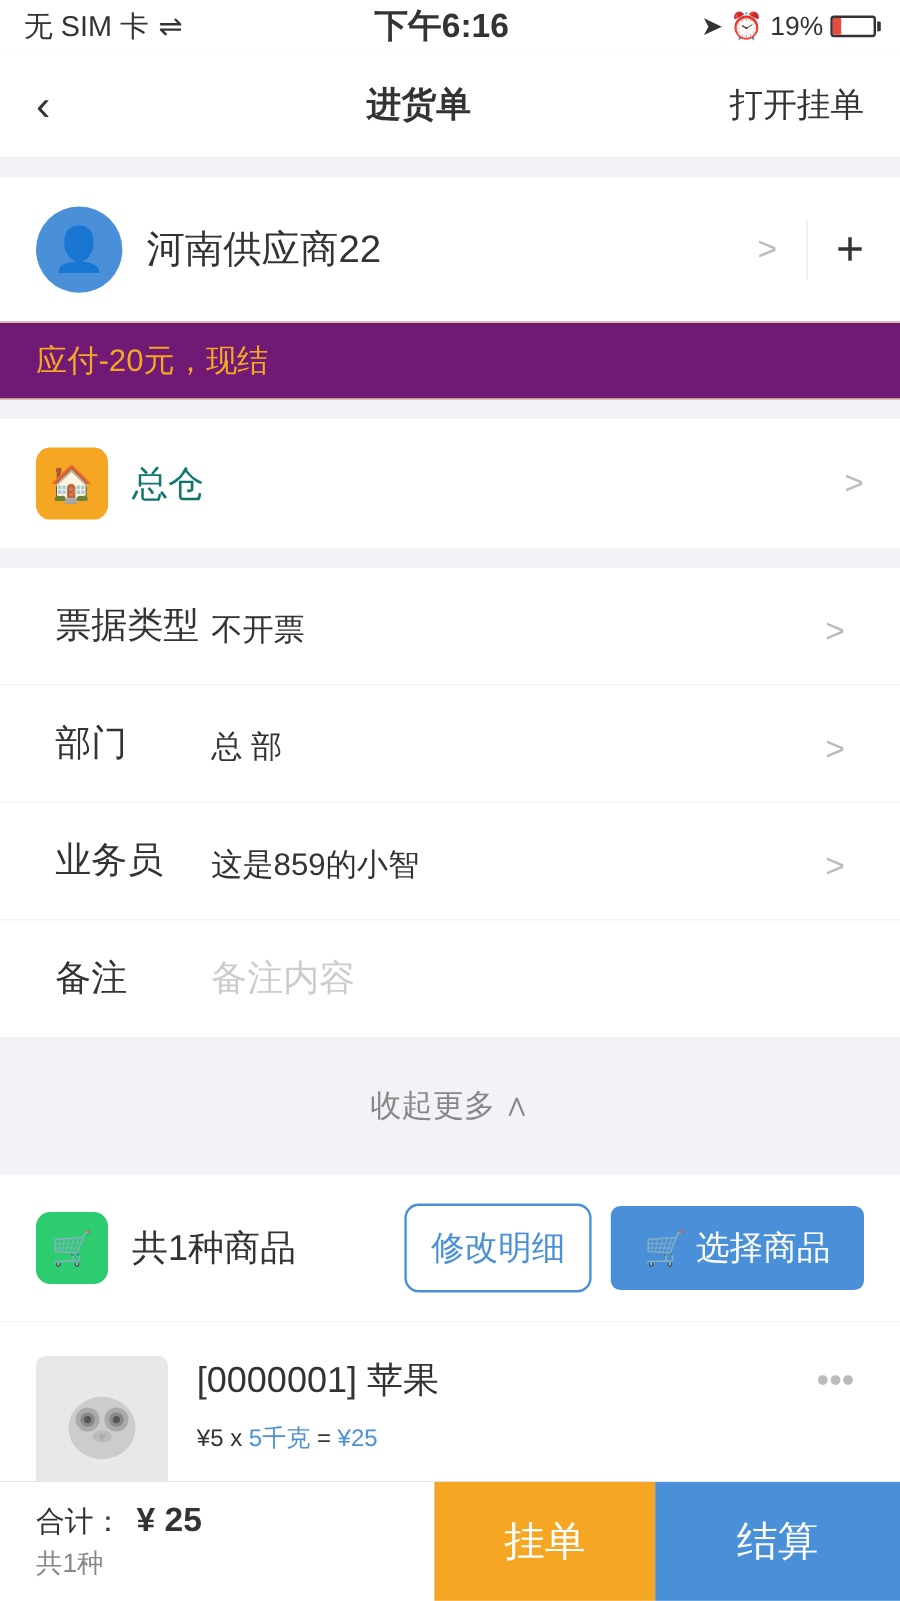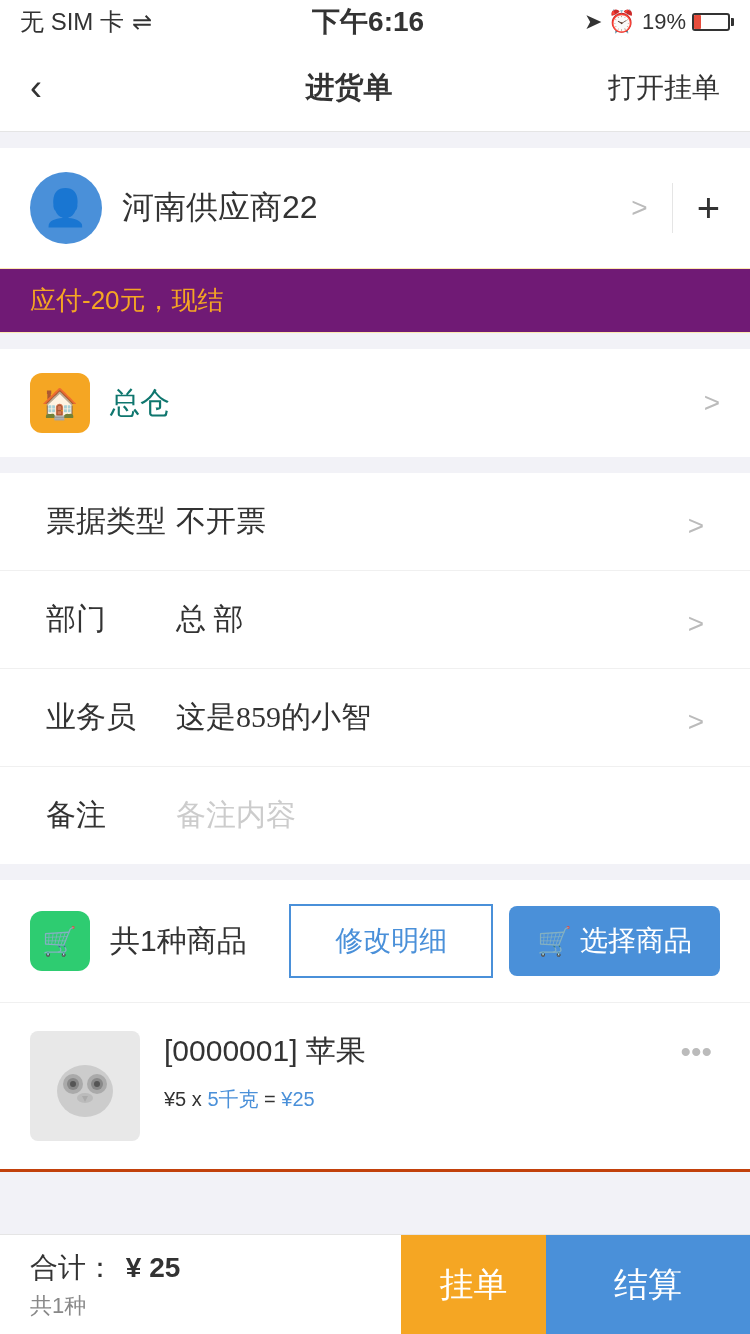--- a/index.html
+++ b/index.html
@@ -149,23 +149,22 @@
     }
     .form-row:last-child { border-bottom: none; }
     .form-label {
       font-size: 30px;
       color: #333;
       width: 130px;
       flex-shrink: 0;
     }
     .form-value {
       flex: 1;
-      font-size: 30px;
-      color: #333;
-      font-family: Liberation Serif, serif;
+      font-size: 26px;
+      color: #333;
     }
     .form-placeholder {
       flex: 1;
       font-size: 30px;
       color: #ccc;
     }
     .form-chevron {
       color: #bbb;
       font-size: 28px;
     }
@@ -193,23 +192,23 @@
       width: 60px; height: 60px; border-radius: 12px; background: #2ecc71;
       display: flex; align-items: center; justify-content: center;
       margin-right: 20px; font-size: 28px; color: #fff; flex-shrink: 0;
     }
     .products-count {
       flex: 1;
       font-size: 30px;
       color: #333;
     }
     .btn-outline {
-      padding: 16px 44px;
+      padding: 16px 20px;
       border: 2px solid #4a90d9;
-      border-radius: 0;
+      border-radius: 12px;
       color: #4a90d9;
       background: #fff;
       font-size: 28px;
       cursor: pointer;
       margin-right: 16px;
     }
     .btn-primary {
       padding: 16px 28px;
       border-radius: 8px;
       background: #4a90d9;
@@ -265,38 +264,38 @@
       display: flex;
       align-items: center;
       background: #fff;
       border-top: 1px solid #e5e5e5;
     }
     .total-section {
       flex: 1;
       padding: 0 30px;
     }
     .total-label {
-      font-size: 28px;
+      font-size: 24px;
       color: #333;
       display: inline;
     }
     .total-amount {
       font-size: 28px;
       font-weight: 600;
       color: #333;
       margin-left: 4px;
     }
     .total-count {
       font-size: 22px;
       color: #888;
       display: block;
       margin-top: 4px;
     }
     .btn-hold {
-      width: 145px;
+      width: 184px;
       height: 100%;
       background: #f5a623;
       display: flex;
       align-items: center;
       justify-content: center;
       font-size: 34px;
       color: #fff;
       cursor: pointer;
     }
     .btn-checkout {
@@ -380,20 +379,21 @@
       <span class="form-label">业务员</span>
       <span class="form-value">这是859的小智</span>
       <span class="form-chevron">&gt;</span>
     </div>
     <div class="form-row">
       <span class="form-label">备注</span>
       <span class="form-placeholder">备注内容</span>
     </div>
   </div>
 
+  <div class="collapse-btn">收起更多 ∧</div>
 
   <div class="card">
     <div class="products-header">
       <div class="products-icon">
         <span>🛒</span>
       </div>
       <span class="products-count">共1种商品</span>
       <button class="btn-outline">修改明细</button>
       <button class="btn-primary">
         <span>🛒</span>

